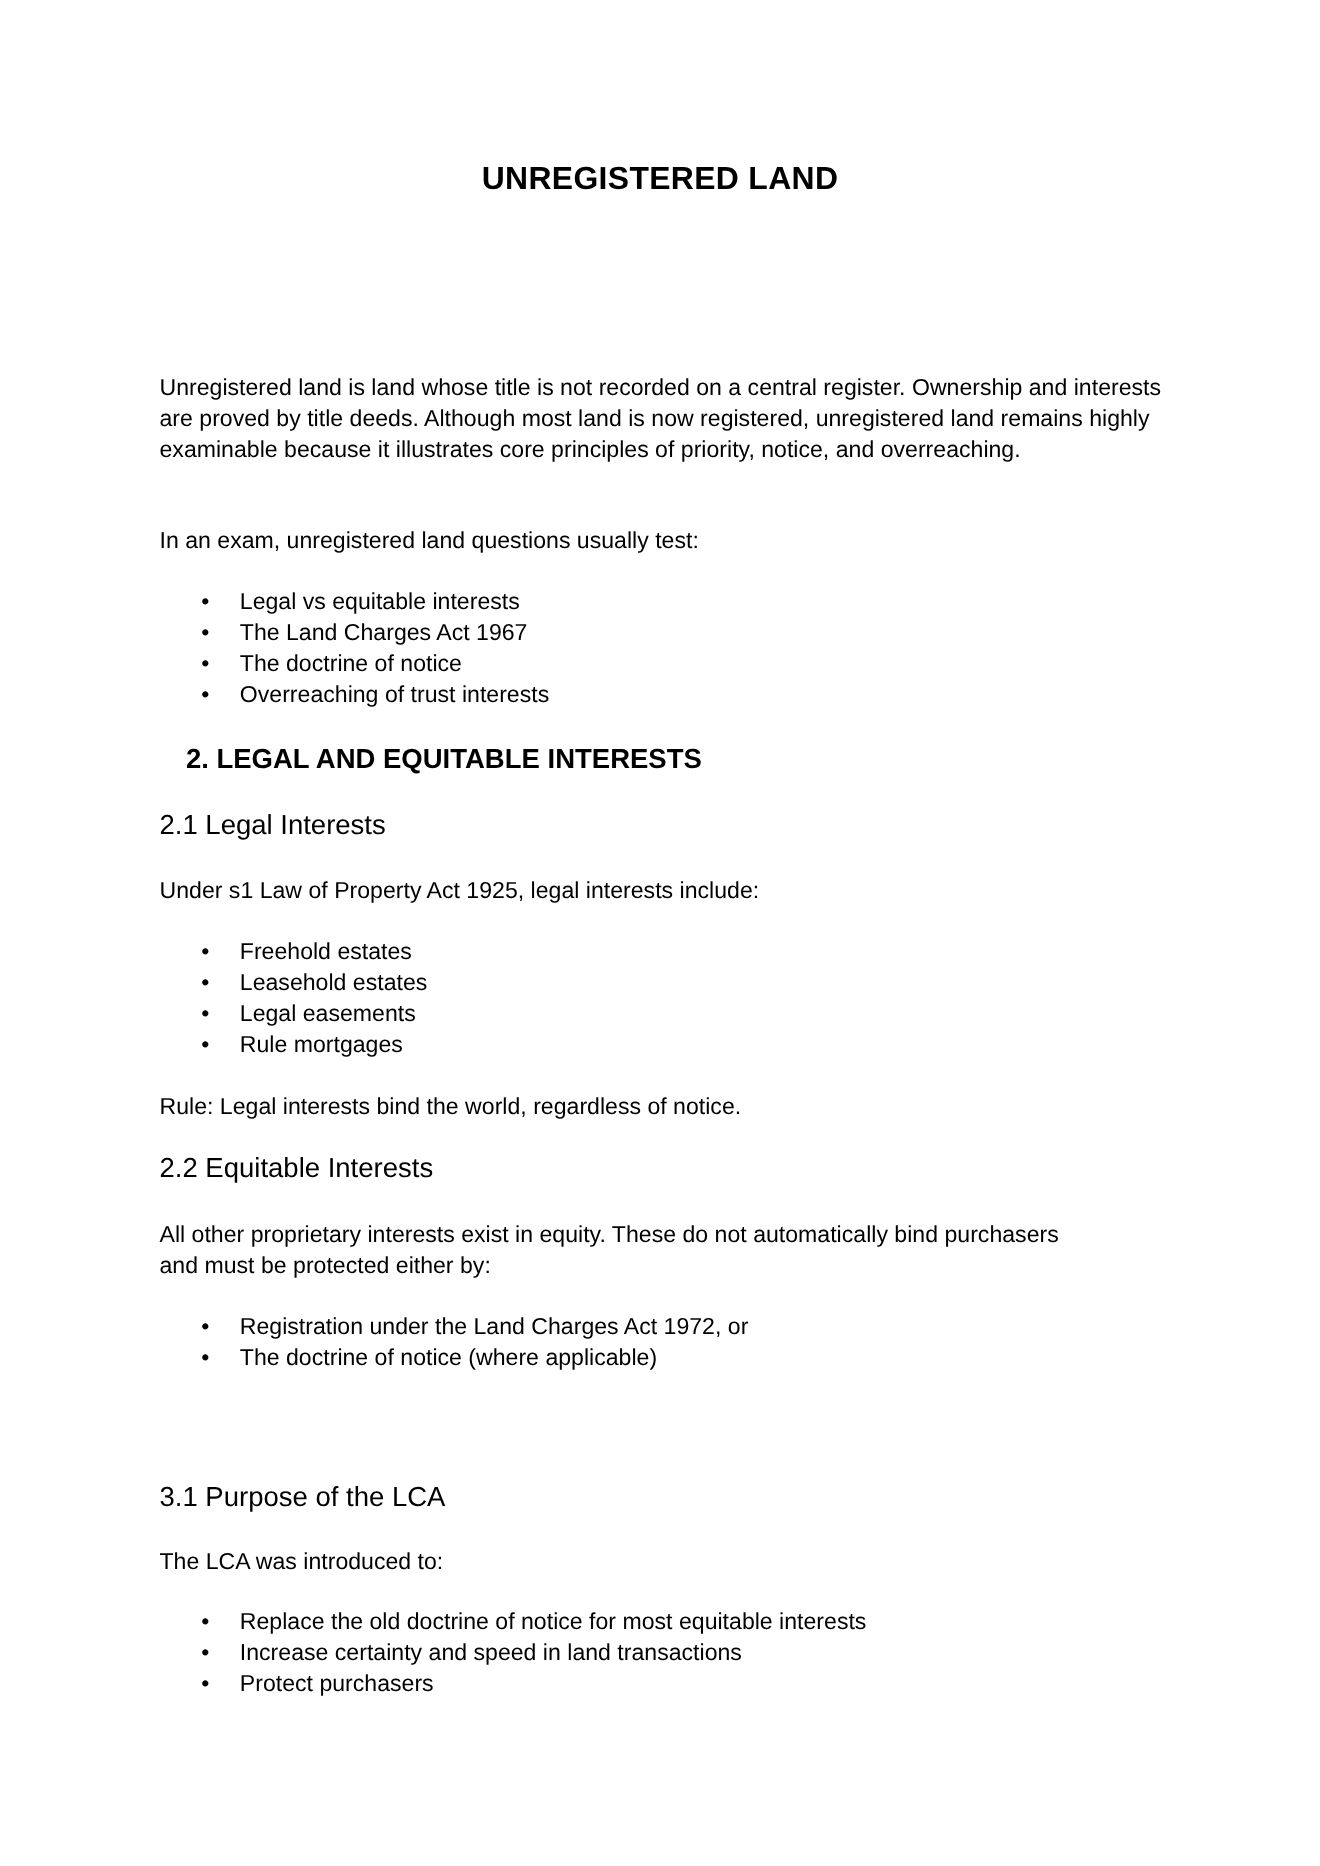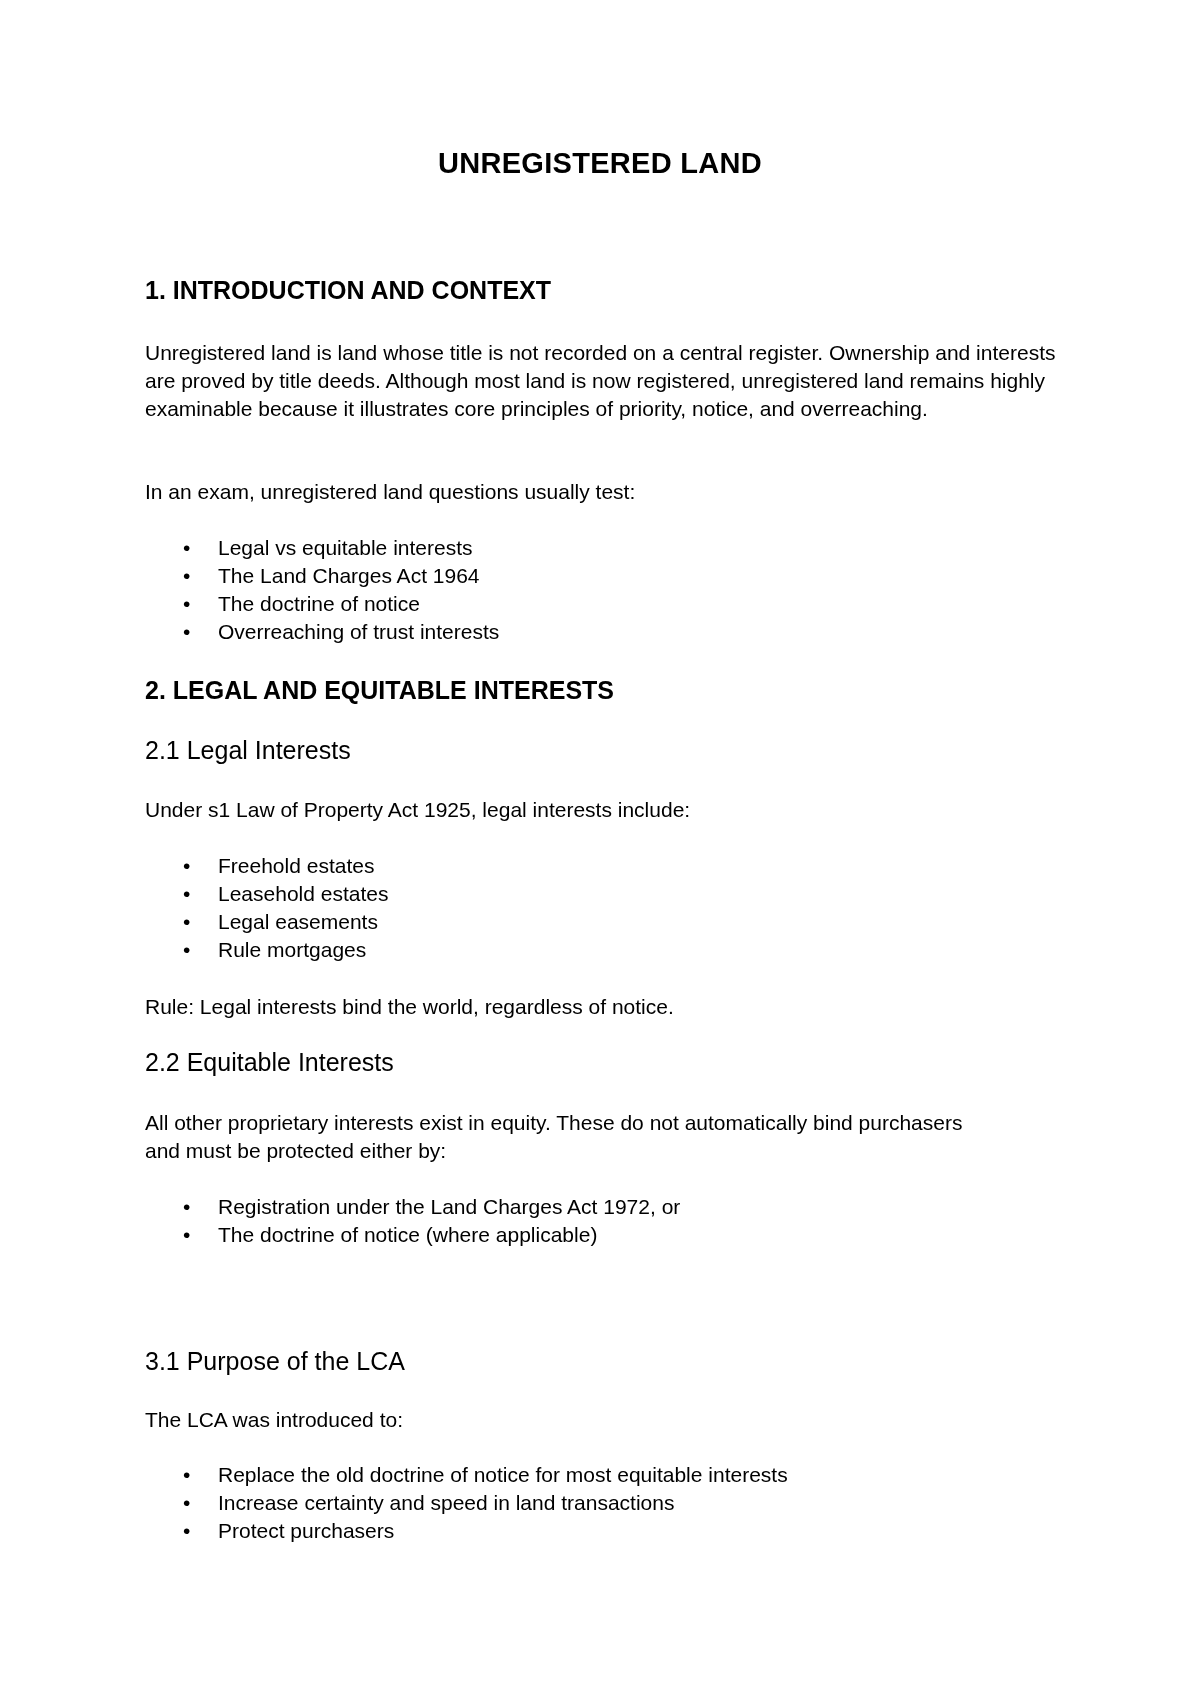--- a/index.html
+++ b/index.html
@@ -16,31 +16,30 @@
   .ul li { position: relative; padding-left: 73px; }
   .ul li .bullet { position: absolute; left: 38px; top: 0; }
 </style>
 </head>
 <body>
 
 <div class="page">
 
   <div class="title">UNREGISTERED LAND</div>
 
-  <div class="abs h1" style="top:276px;">1. INTRODUCTION AND CONTEXT</div>
   <div class="abs p" style="top:339px;">Unregistered land is land whose title is not recorded on a central register. Ownership and interests are proved by title deeds. Although most land is now registered, unregistered land remains highly examinable because it illustrates core principles of priority, notice, and overreaching.</div>
   <div class="abs p" style="top:478px;">In an exam, unregistered land questions usually test:</div>
   <ul class="abs ul" style="top:534px;">
     <li><span class="bullet">•</span><span>Legal vs equitable interests</span></li>
-    <li><span class="bullet">•</span><span>The Land Charges Act 1964</span></li>
+    <li><span class="bullet">•</span><span>The Land Charges Act 1967</span></li>
     <li><span class="bullet">•</span><span>The doctrine of notice</span></li>
     <li><span class="bullet">•</span><span>Overreaching of trust interests</span></li>
   </ul>
 
-  <div class="abs h1" style="top:676px;">2. LEGAL AND EQUITABLE INTERESTS</div>
+  <div class="abs h1" style="top:676px;margin-left:24px;">2. LEGAL AND EQUITABLE INTERESTS</div>
   <div class="abs h2" style="top:736px;">2.1 Legal Interests</div>
   <div class="abs p" style="top:796px;">Under s1 Law of Property Act 1925, legal interests include:</div>
   <ul class="abs ul" style="top:852px;">
     <li><span class="bullet">•</span><span>Freehold estates</span></li>
     <li><span class="bullet">•</span><span>Leasehold estates</span></li>
     <li><span class="bullet">•</span><span>Legal easements</span></li>
     <li><span class="bullet">•</span><span>Rule mortgages</span></li>
   </ul>
   <div class="abs p" style="top:993px;">Rule: Legal interests bind the world, regardless of notice.</div>
 

